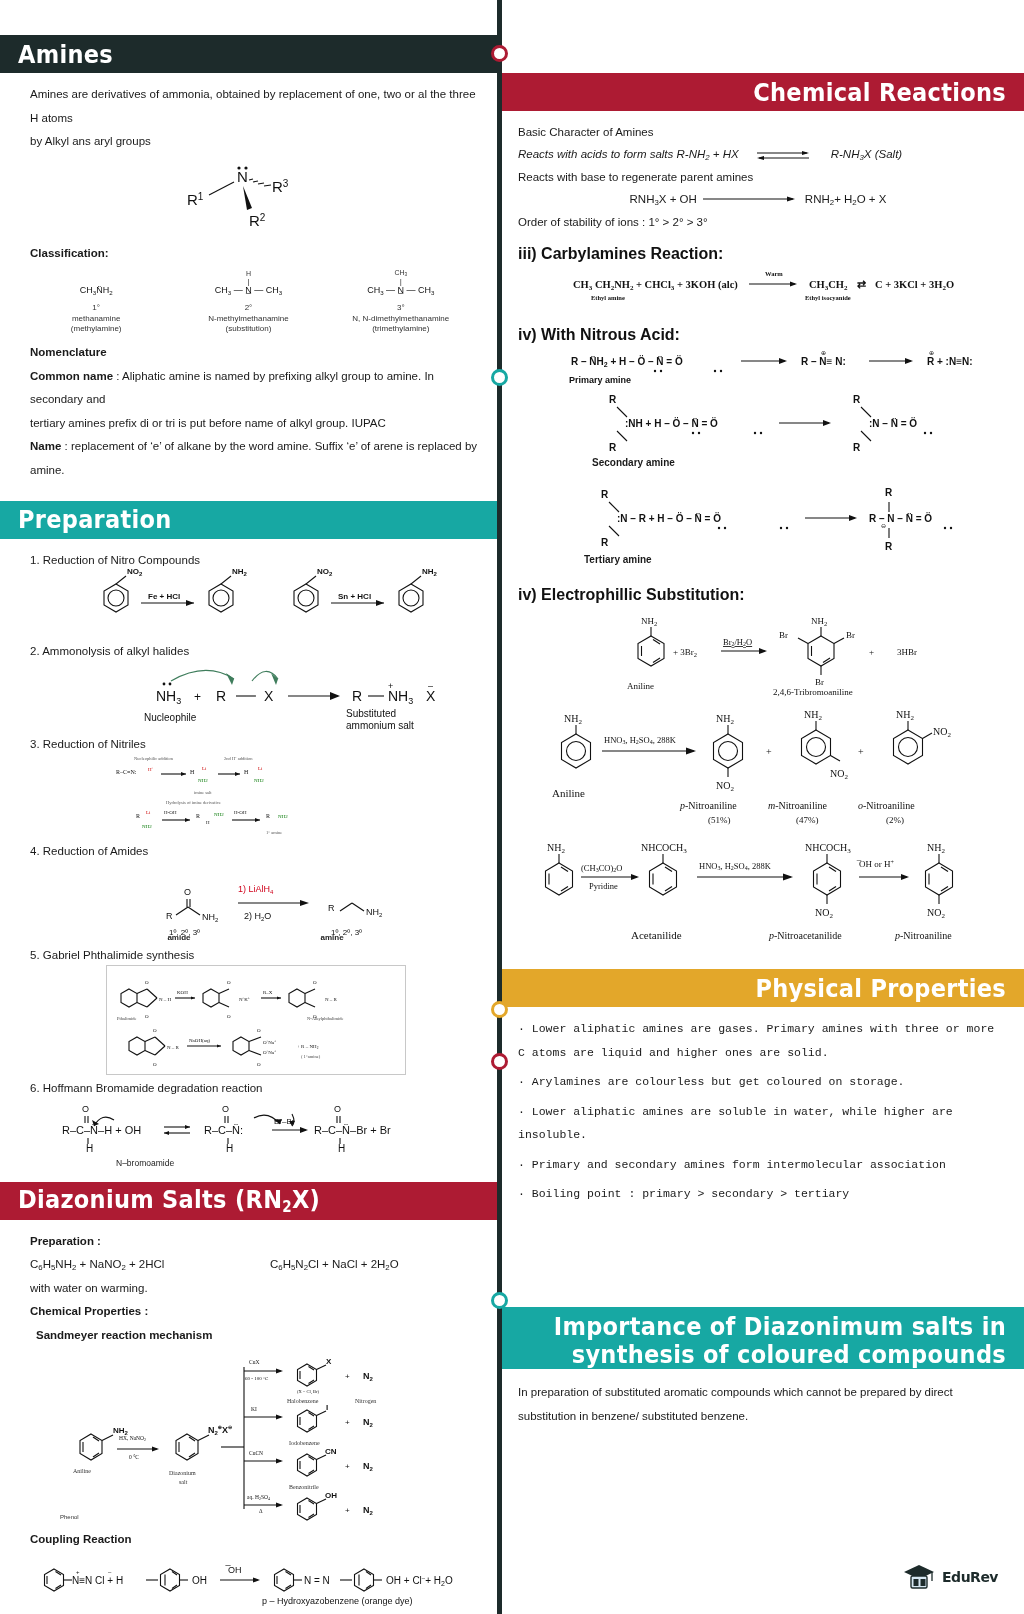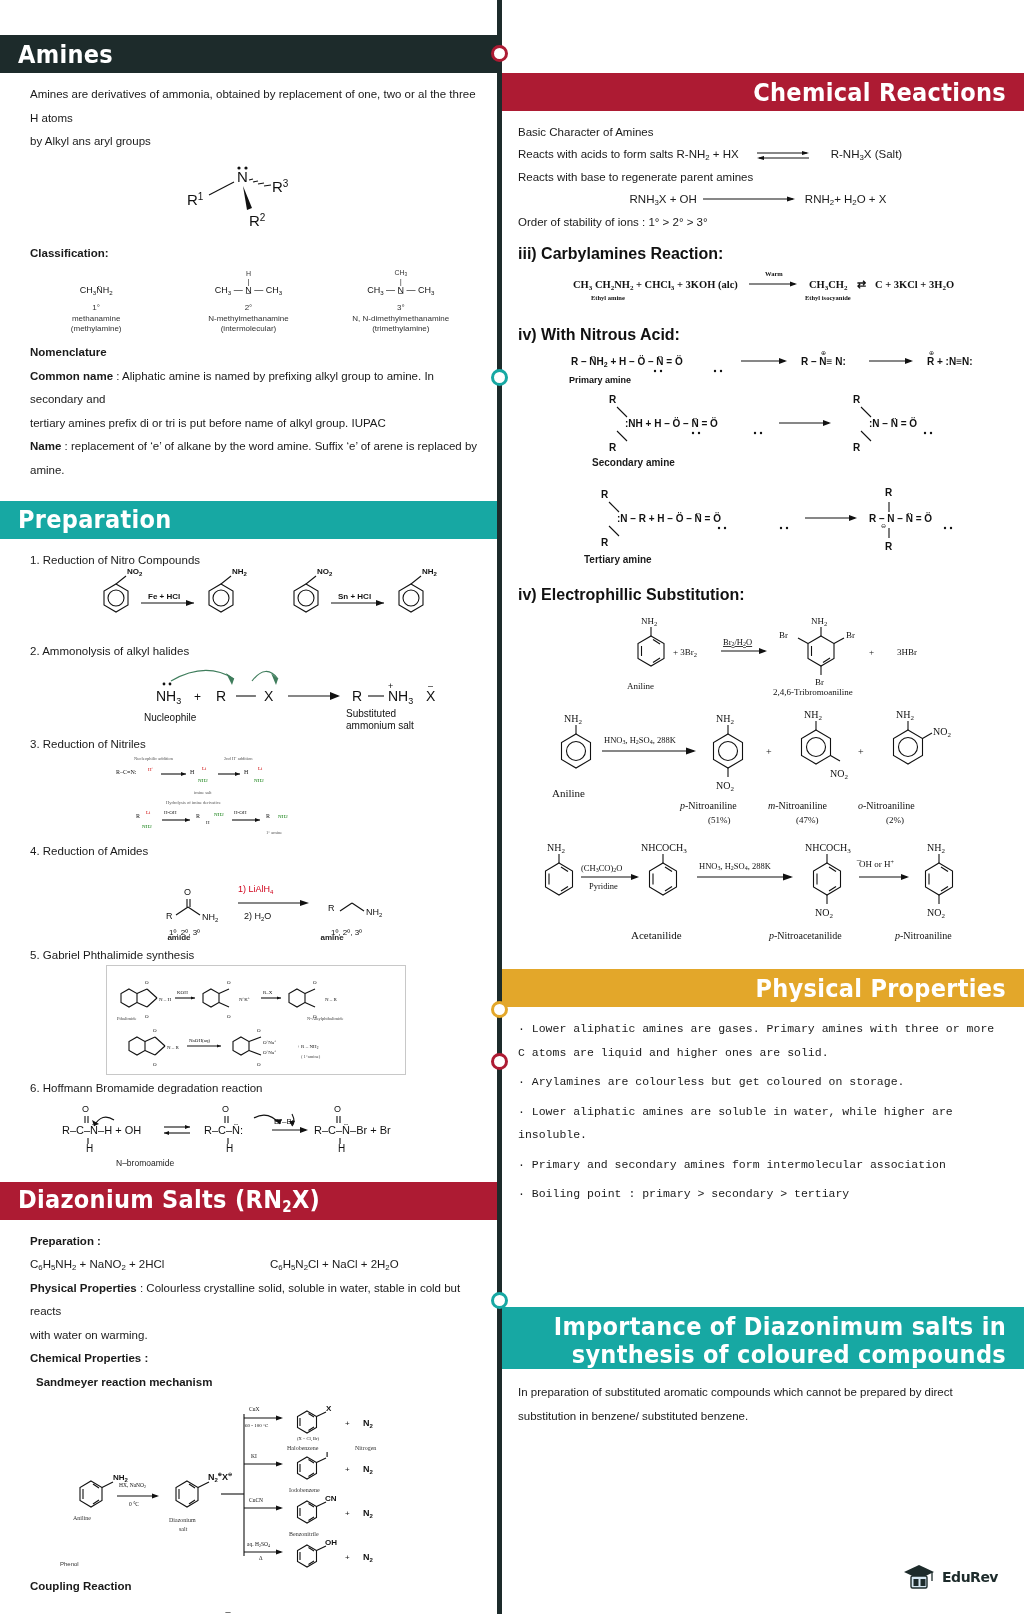--- a/index.html
+++ b/index.html
@@ -184,21 +184,21 @@
         <div class="mini">methanamine</div>
         <div class="mini">(methylamine)</div>
       </div>
       <div class="classif-col">
         <div class="mini" style="font-size:7px;">H</div>
         <div class="mini" style="line-height:0.8;">|</div>
         <div class="chem-sans" style="font-size:9px;">CH<sub>3</sub> — N̲ — CH<sub>3</sub></div>
         <div style="height:7px;"></div>
         <div class="mini">2°</div>
         <div class="mini">N-methylmethanamine</div>
-        <div class="mini">(intermolecular)</div>
+        <div class="mini">(substitution)</div>
       </div>
       <div class="classif-col">
         <div class="mini" style="font-size:7px;">CH<sub>3</sub></div>
         <div class="mini" style="line-height:0.8;">|</div>
         <div class="chem-sans" style="font-size:9px;">CH<sub>3</sub> — N̲ — CH<sub>3</sub></div>
         <div style="height:7px;"></div>
         <div class="mini">3°</div>
         <div class="mini">N, N-dimethylmethanamine</div>
         <div class="mini">(trimethylamine)</div>
       </div>
@@ -474,24 +474,20 @@
     <div class="banner banner-crimson" style="margin-top:14px;">
       <span><span>Diazonium Salts (RN</span><sub style="font-size:0.6em;">2</sub><span>X)</span></span>
     </div>
 
     <div class="pad-l" style="padding-top:10px;">
       <div class="body-text lbl">Preparation :</div>
       <div class="body-text" style="display:flex;">
         <span style="width:240px;">C<sub>6</sub>H<sub>5</sub>NH<sub>2</sub> + NaNO<sub>2</sub> + 2HCl</span>
         <span>C<sub>6</sub>H<sub>5</sub>N<sub>2</sub>Cl + NaCl + 2H<sub>2</sub>O</span>
       </div>
-      <div class="body-text">
-        <span class="lbl">Physical Properties</span>
-        <span>: Colourless crystalline solid, soluble in water, stable in cold but reacts</span>
-      </div>
       <div class="body-text">with water on warming.</div>
       <div class="body-text lbl">Chemical Properties :</div>
       <div class="body-text lbl" style="padding-left:6px;">Sandmeyer reaction mechanism</div>
     </div>
 
     <div class="ctr">
       <svg width="420" height="175" style="margin:0 auto;">
 
         <g transform="translate(52,100)">
           <polygon class="st" points="0,-13 11,-6.5 11,6.5 0,13 -11,6.5 -11,-6.5"></polygon>
@@ -682,21 +678,21 @@
 
   <div class="col-right">
 
     <div class="banner banner-crimson banner-right" style="margin-top:73px;">
       <span>Chemical Reactions</span>
     </div>
 
     <div class="pad-r" style="padding-top:10px;padding-left:16px;">
       <div class="body-text" style="line-height:1.95;">Basic Character of Amines</div>
 
-      <div class="body-text" style="display:flex;align-items:center;gap:16px;line-height:1.95;">
+      <div class="body-text" style="display:flex;align-items:center;gap:16px;line-height:1.95;font-style:italic;">
         <span>Reacts with acids to form salts R-NH<sub>2</sub> + HX</span>
         <svg class="eq-arrow" width="60" height="14">
             <line class="st" x1="2" y1="5" x2="52" y2="5" stroke-width="1"></line>
             <path d="M54,5 L47,3 L47,7 Z" fill="#111"></path>
             <line class="st" x1="4" y1="10" x2="54" y2="10" stroke-width="1"></line>
             <path d="M2,10 L9,8 L9,12 Z" fill="#111"></path>
           </svg>
         <span>R-NH<sub>3</sub>X (Salt)</span>
       </div>
 

